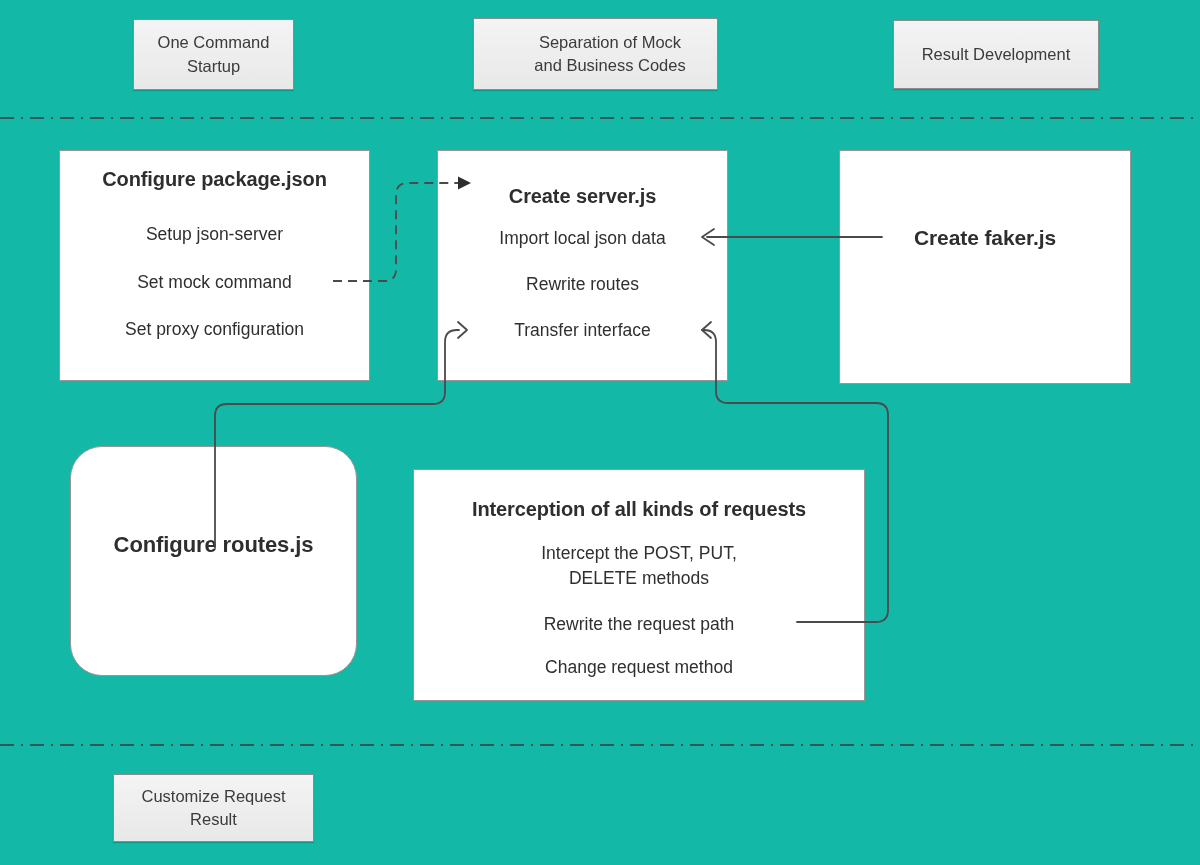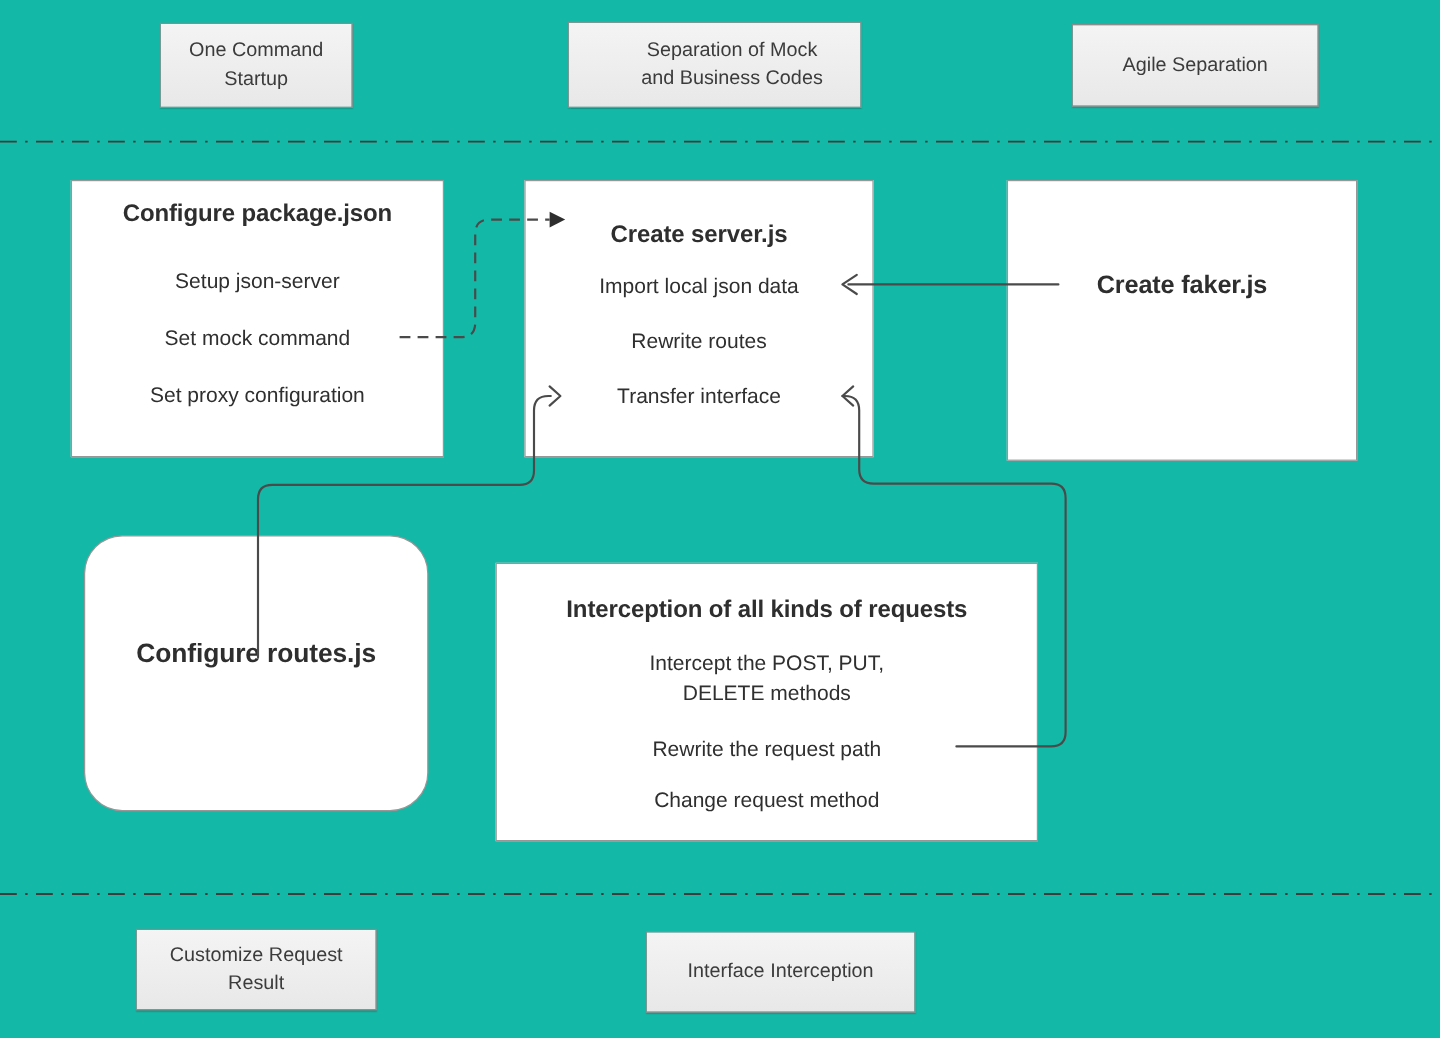--- a/index.html
+++ b/index.html
@@ -102,21 +102,21 @@
 
   <div class="glabel" style="left:133px; top:19px; width:159px; height:69px;">
     <span>One Command
 Startup</span>
   </div>
   <div class="glabel" style="left:473px; top:18px; width:214px; height:70px;padding-left:29px;">
     <span>Separation of Mock
 and Business Codes</span>
   </div>
   <div class="glabel" style="left:893px; top:20px; width:204px; height:67px;">
-    <span>Agile Separation</span>
+    <span>Result Development</span>
   </div>
 
   <div class="wbox" style="left:59px; top:150px; width:309px; height:229px;">
     <div class="btitle" style="top:28px;">Configure package.json</div>
     <div class="bitem" style="top:131px;">Set mock command</div>
     <div class="bitem" style="top:83px;">Setup json-server</div>
     <div class="bitem" style="top:178px;">Set proxy configuration</div>
   </div>
 
   <div class="wbox" style="left:437px; top:150px; width:289px; height:229px;">
@@ -139,23 +139,20 @@
     <div class="bitem" style="top:95px;">Intercept the POST, PUT,
 DELETE methods</div>
     <div class="bitem" style="top:154px;">Rewrite the request path</div>
     <div class="bitem" style="top:197px;">Change request method</div>
   </div>
 
   <div class="glabel" style="left:113px; top:774px; width:199px; height:66px;">
     <span>Customize Request
 Result</span>
   </div>
-  <div class="glabel" style="left:538px; top:776px; width:223px; height:66px;">
-    <span>Interface Interception</span>
-  </div>
 
   <svg class="overlay" viewBox="0 0 1200 865">
     <line class="divider" x1="0" y1="118" x2="1200" y2="118"></line>
     <line class="divider" x1="0" y1="745" x2="1200" y2="745"></line>
 
     <path class="dashedline" d="M 333 281 L 384 281 Q 396 281 396 269 L 396 195 Q 396 183 408 183 L 458 183"></path>
     <polygon points="458,176.5 458,189.5 471,183" fill="#2e2e2e"></polygon>
 
     <path class="solid" d="M 882 237 L 707 237"></path>
     <polyline class="head" points="714,229 702,237 714,245"></polyline>

